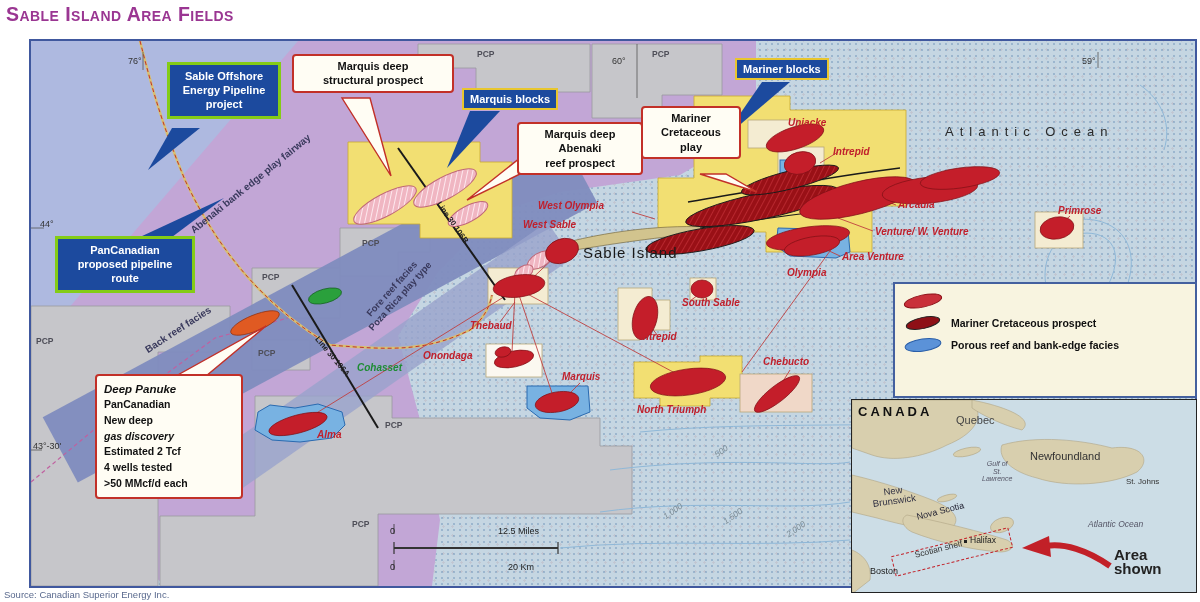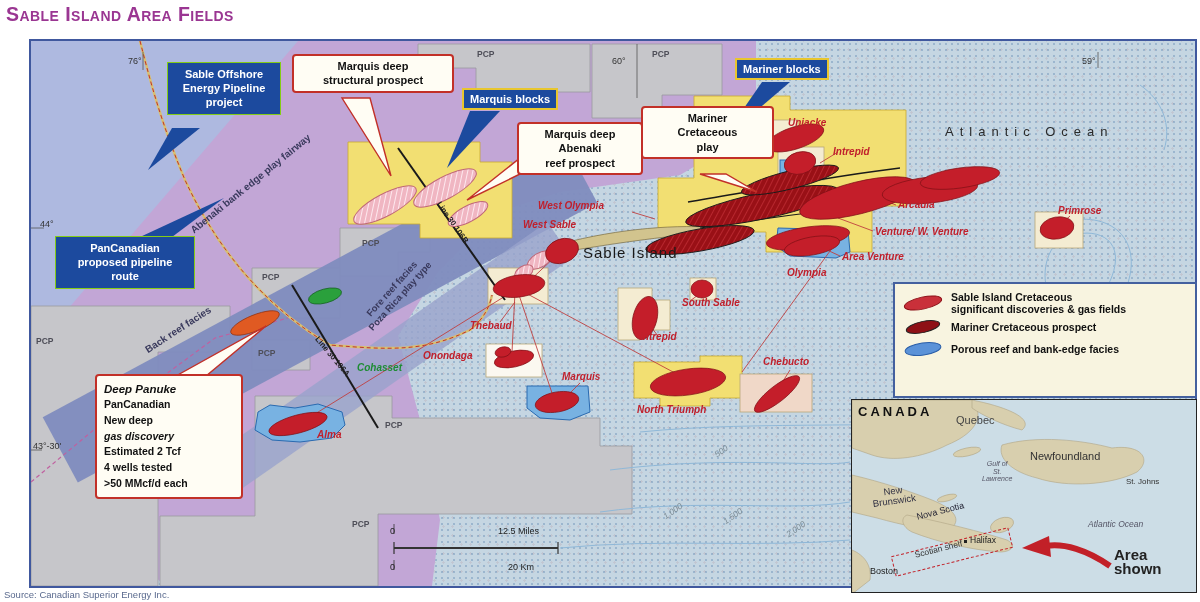--- a/index.html
+++ b/index.html
@@ -22,21 +22,21 @@
   .ocean-lbl{position:absolute;font:13px "Liberation Sans",sans-serif;color:#2a2a2a;letter-spacing:6px;z-index:4;}
   .pcp{position:absolute;font:bold 8.5px "Liberation Sans",sans-serif;color:#4e4e58;z-index:4;}
   .coord{position:absolute;font:9px "Liberation Sans",sans-serif;color:#333;z-index:4;}
   .band-lbl{position:absolute;font:bold 10px/1.15 "Liberation Sans",sans-serif;color:#39395c;
             white-space:pre-line;text-align:center;z-index:4;}
   .seis-lbl{position:absolute;font:bold 8px "Liberation Sans",sans-serif;color:#222;white-space:nowrap;z-index:4;}
   .contour-lbl{position:absolute;font:italic 8.5px "Liberation Sans",sans-serif;color:#7b8b95;z-index:4;}
   
   .callout{position:absolute;text-align:center;white-space:pre-line;z-index:6;box-sizing:border-box;}
   .co-blue{background:#1c4a9e;color:#fff;font:bold 11px/1.25 "Liberation Sans",sans-serif;
-           border:1px solid #84cc16;padding:5px 4px;}
+           border:3px solid #84cc16;padding:5px 4px;}
   .co-tag{background:#1c4a9e;color:#fff;font:bold 11px/1.1 "Liberation Sans",sans-serif;
           border:2px solid #e8c62e;padding:3px 6px;}
   .co-white{background:#fffdf4;border:2px solid #c23028;border-radius:4px;color:#111;
             font:bold 11px/1.3 "Liberation Sans",sans-serif;padding:3px 5px;}
   .dp-box{position:absolute;left:95px;top:374px;width:148px;z-index:6;background:#fffdf4;
           border:2px solid #c23028;border-radius:4px;padding:5px 7px;box-sizing:border-box;
           font:bold 10.5px/1.5 "Liberation Sans",sans-serif;color:#111;}
   .dp-title{font:bold italic 11.5px/1.4 "Liberation Sans",sans-serif;}
   .dp-it{font-style:italic;}
   
@@ -290,41 +290,39 @@
   <div class="callout co-blue" style="left:55px;top:236px;width:140px">PanCanadian
 proposed pipeline
 route</div>
   <div class="callout co-white" style="left:292px;top:54px;width:162px">Marquis deep
 structural prospect</div>
   <div class="callout co-tag" style="left:462px;top:88px">Marquis blocks</div>
   <div class="callout co-white" style="left:517px;top:122px;width:126px">Marquis deep
 Abenaki
 reef prospect</div>
   <div class="callout co-tag" style="left:735px;top:58px">Mariner blocks</div>
-  <div class="callout co-white" style="left:641px;top:106px;width:133px">Mariner
+  <div class="callout co-white" style="left:641px;top:106px;width:100px">Mariner
 Cretaceous
 play</div>
 
   <div class="dp-box">
     <div class="dp-title">Deep Panuke</div>
     <div>PanCanadian</div>
     <div>New deep</div>
     <div class="dp-it">gas discovery</div>
     <div>Estimated 2 Tcf</div>
     <div>4 wells tested</div>
     <div>&gt;50 MMcf/d each</div>
   </div>
 
   <div class="legend">
     <div class="legend-row">
       <svg class="legend-sym" viewBox="0 0 44 20">
           <ellipse cx="22" cy="10" rx="19" ry="6" transform="rotate(-12 22 10)" fill="#c9303a" stroke="#8a0d14"></ellipse>
         </svg>
-      <div class="legend-label">Sable Island Cretaceous
-significant discoveries &amp; gas fields</div>
     </div>
     <div class="legend-row">
       <svg class="legend-sym" viewBox="0 0 44 20">
           <ellipse cx="22" cy="10" rx="17" ry="5.5" transform="rotate(-12 22 10)" fill="#8e1016" stroke="#222"></ellipse>
         </svg>
       <div class="legend-label">Mariner Cretaceous prospect</div>
     </div>
     <div class="legend-row">
       <svg class="legend-sym" viewBox="0 0 44 20">
           <ellipse cx="22" cy="10" rx="18" ry="6" transform="rotate(-8 22 10)" fill="#5b92d8" stroke="#2a5ea8"></ellipse>

